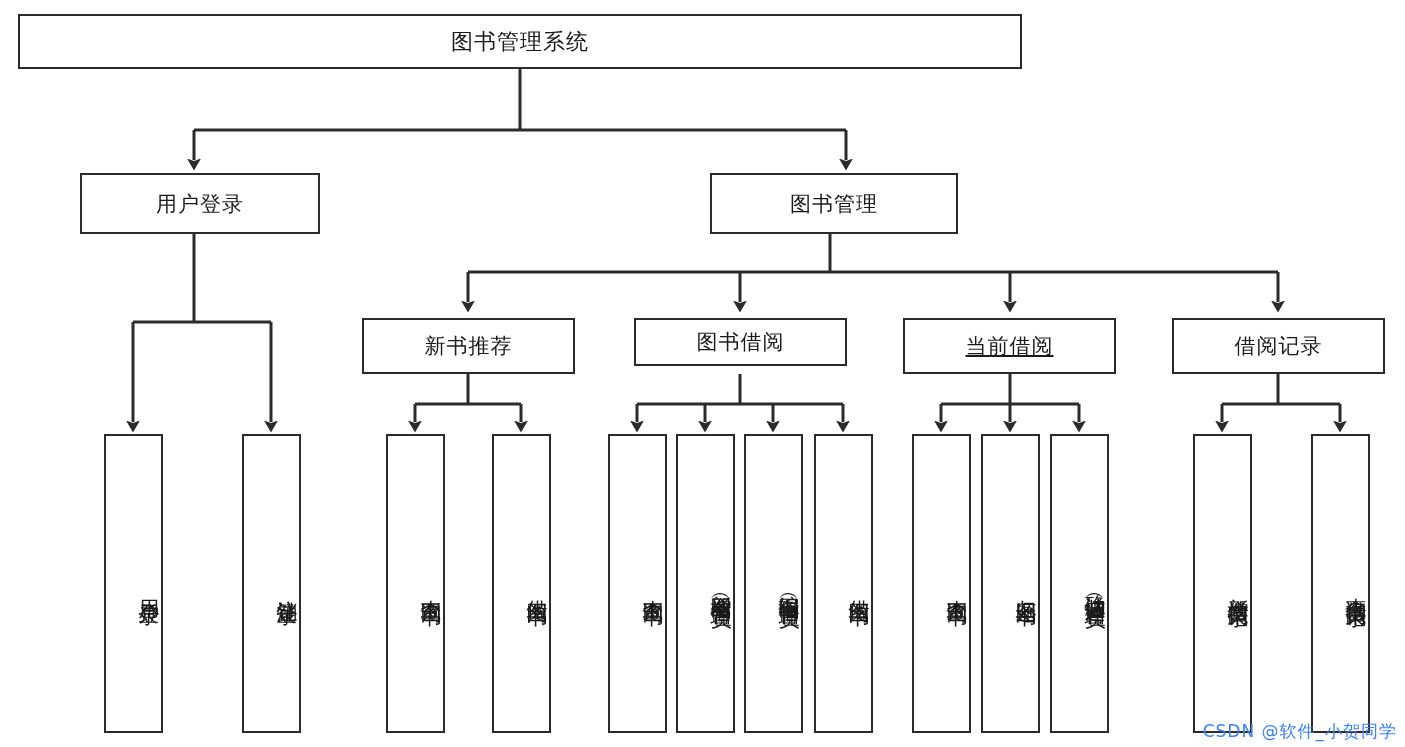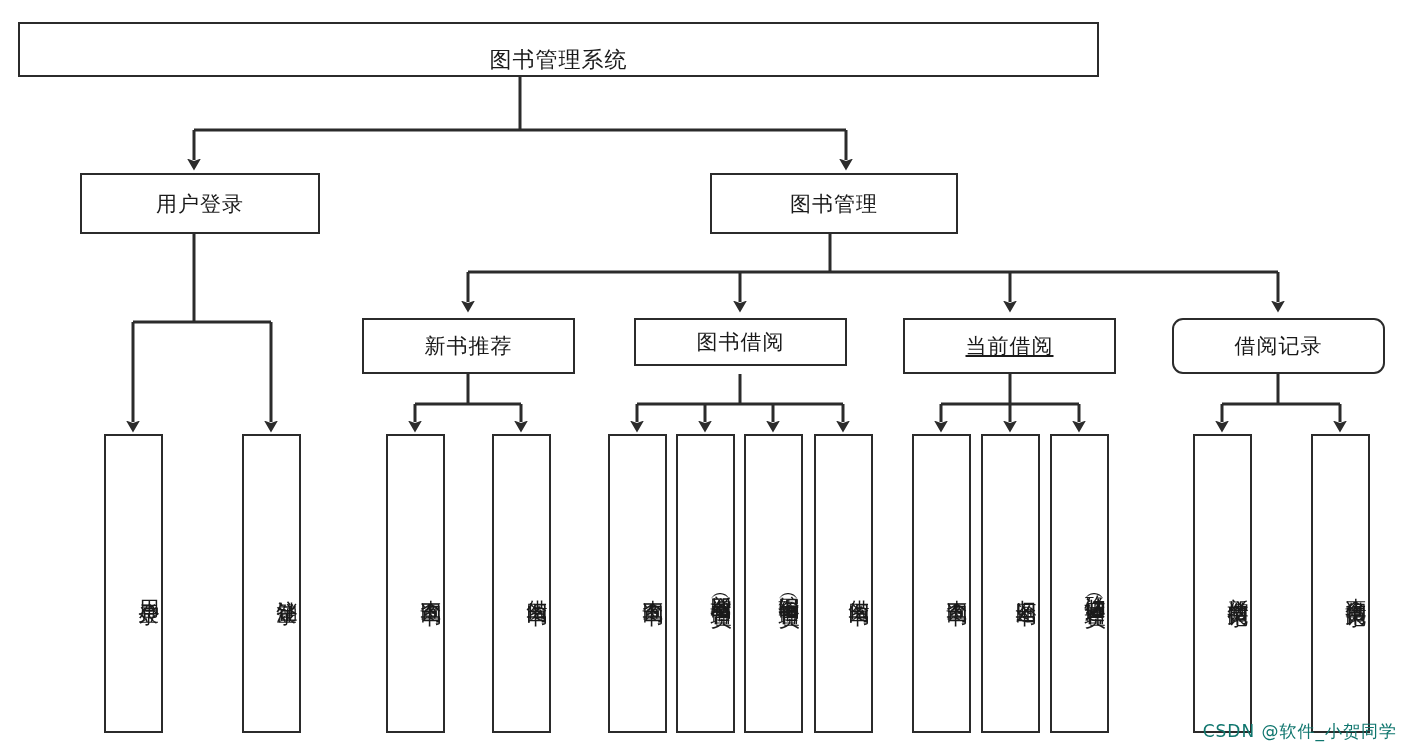--- a/index.html
+++ b/index.html
@@ -6,21 +6,21 @@
   body{font-family:"DejaVu Sans","Liberation Sans",sans-serif;}
   #stage{position:relative;width:1405px;height:747px;background:#ffffff;overflow:hidden;}
   #wires{position:absolute;left:0;top:0;width:1405px;height:747px;}
   .node{position:absolute;box-sizing:border-box;background:#ffffff;border:2px solid #2b2b2b;
         display:flex;align-items:center;justify-content:center;color:#1a1a1a;}
   .node.h{font-size:21px;letter-spacing:1px;}
   .node.root{font-size:22px;}
   .node.v{writing-mode:vertical-rl;text-orientation:upright;font-size:21px;
           padding-top:6px;line-height:1.18;align-items:flex-start;justify-content:center;}
   .node.v .lbl{writing-mode:vertical-rl;text-orientation:upright;letter-spacing:2px;}
-  .wm{position:absolute;right:8px;bottom:4px;font-size:17px;color:#0f766e;
+  .wm{position:absolute;right:8px;bottom:4px;font-size:17px;color:#3b82f6;
       letter-spacing:1px;white-space:nowrap;}
 </style>
 </head>
 <body>
 
 <div id="stage">
 
   <svg id="wires" viewBox="0 0 1405 747">
     <defs>
       <marker id="ah" markerWidth="12" markerHeight="14" refX="1.5" refY="7" orient="auto" markerUnits="userSpaceOnUse">
@@ -64,41 +64,41 @@
       <path d="M1010,404 L1010,422" marker-end="url(#ah)"></path>
       <path d="M1079,404 L1079,422" marker-end="url(#ah)"></path>
 
       <path d="M1278,374 L1278,404"></path>
       <path d="M1222,404 L1340,404"></path>
       <path d="M1222,404 L1222,422" marker-end="url(#ah)"></path>
       <path d="M1340,404 L1340,422" marker-end="url(#ah)"></path>
     </g>
   </svg>
 
-  <div class="node h root" style="left:18px;top:22px;width:1081px;height:55px;align-items:flex-end;">
+  <div class="node h root" style="left:18px;top:14px;width:1004px;height:55px;">
     <span class="lbl">图书管理系统</span>
   </div>
 
   <div class="node h" style="left:80px;top:173px;width:240px;height:61px;">
     <span class="lbl">用户登录</span>
   </div>
   <div class="node h" style="left:710px;top:173px;width:248px;height:61px;">
     <span class="lbl">图书管理</span>
   </div>
 
   <div class="node h" style="left:362px;top:318px;width:213px;height:56px;">
     <span class="lbl">新书推荐</span>
   </div>
   <div class="node h" style="left:634px;top:318px;width:213px;height:48px;text-align:center;">
     <span class="lbl">图书借阅</span>
   </div>
   <div class="node h" style="left:903px;top:318px;width:213px;height:56px;text-decoration:underline;">
     <span class="lbl">当前借阅</span>
   </div>
-  <div class="node h" style="left:1172px;top:318px;width:213px;height:56px;border-radius:11px;">
+  <div class="node h" style="left:1172px;top:318px;width:213px;height:56px;">
     <span class="lbl">借阅记录</span>
   </div>
 
   <div class="node v" style="left:104px;top:434px;width:59px;height:299px;">
     <span class="lbl">用户登录</span>
   </div>
   <div class="node v" style="left:242px;top:434px;width:59px;height:299px;">
     <span class="lbl">注销登录</span>
   </div>
 

